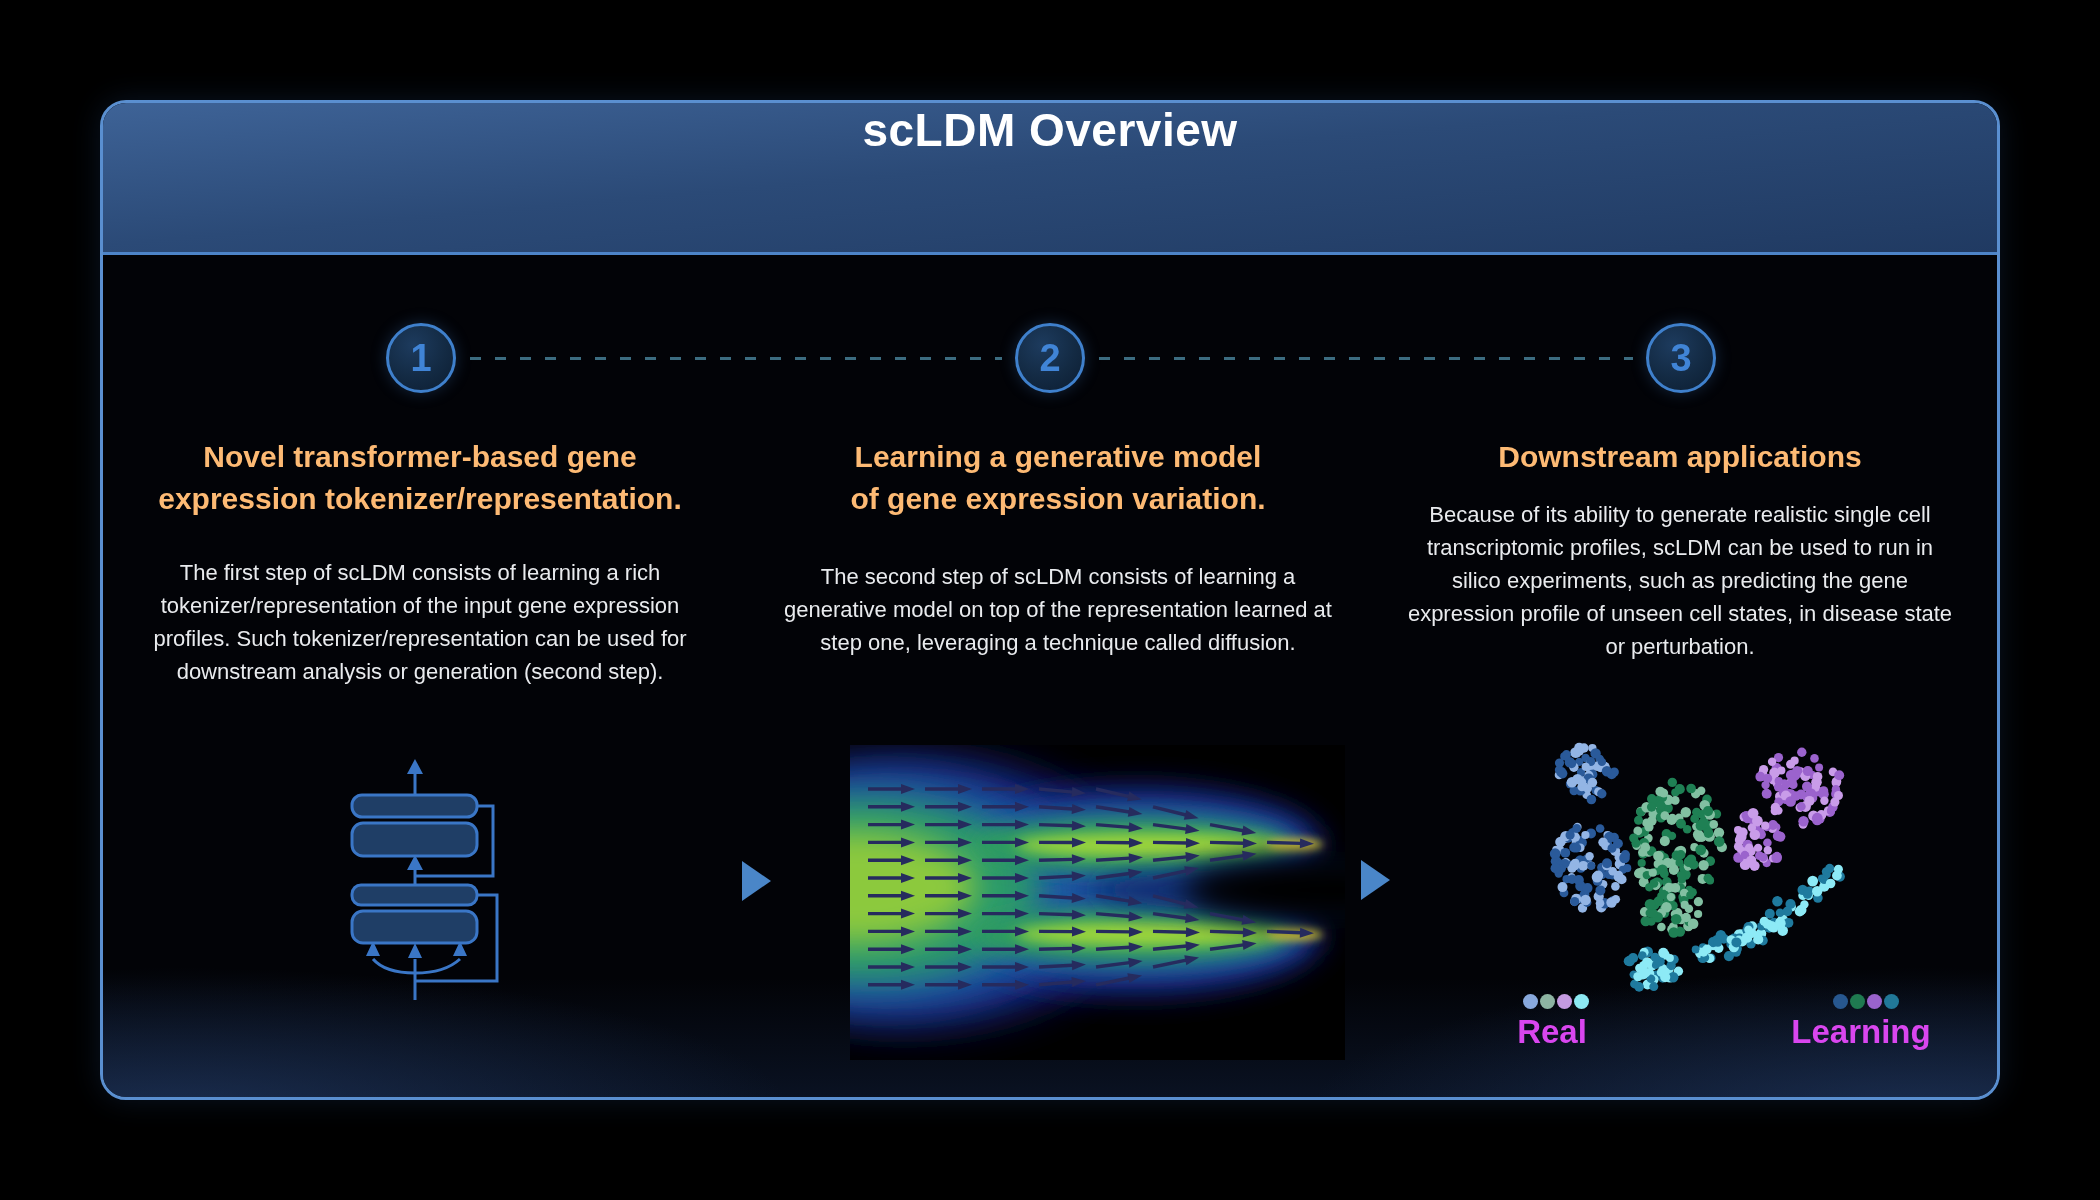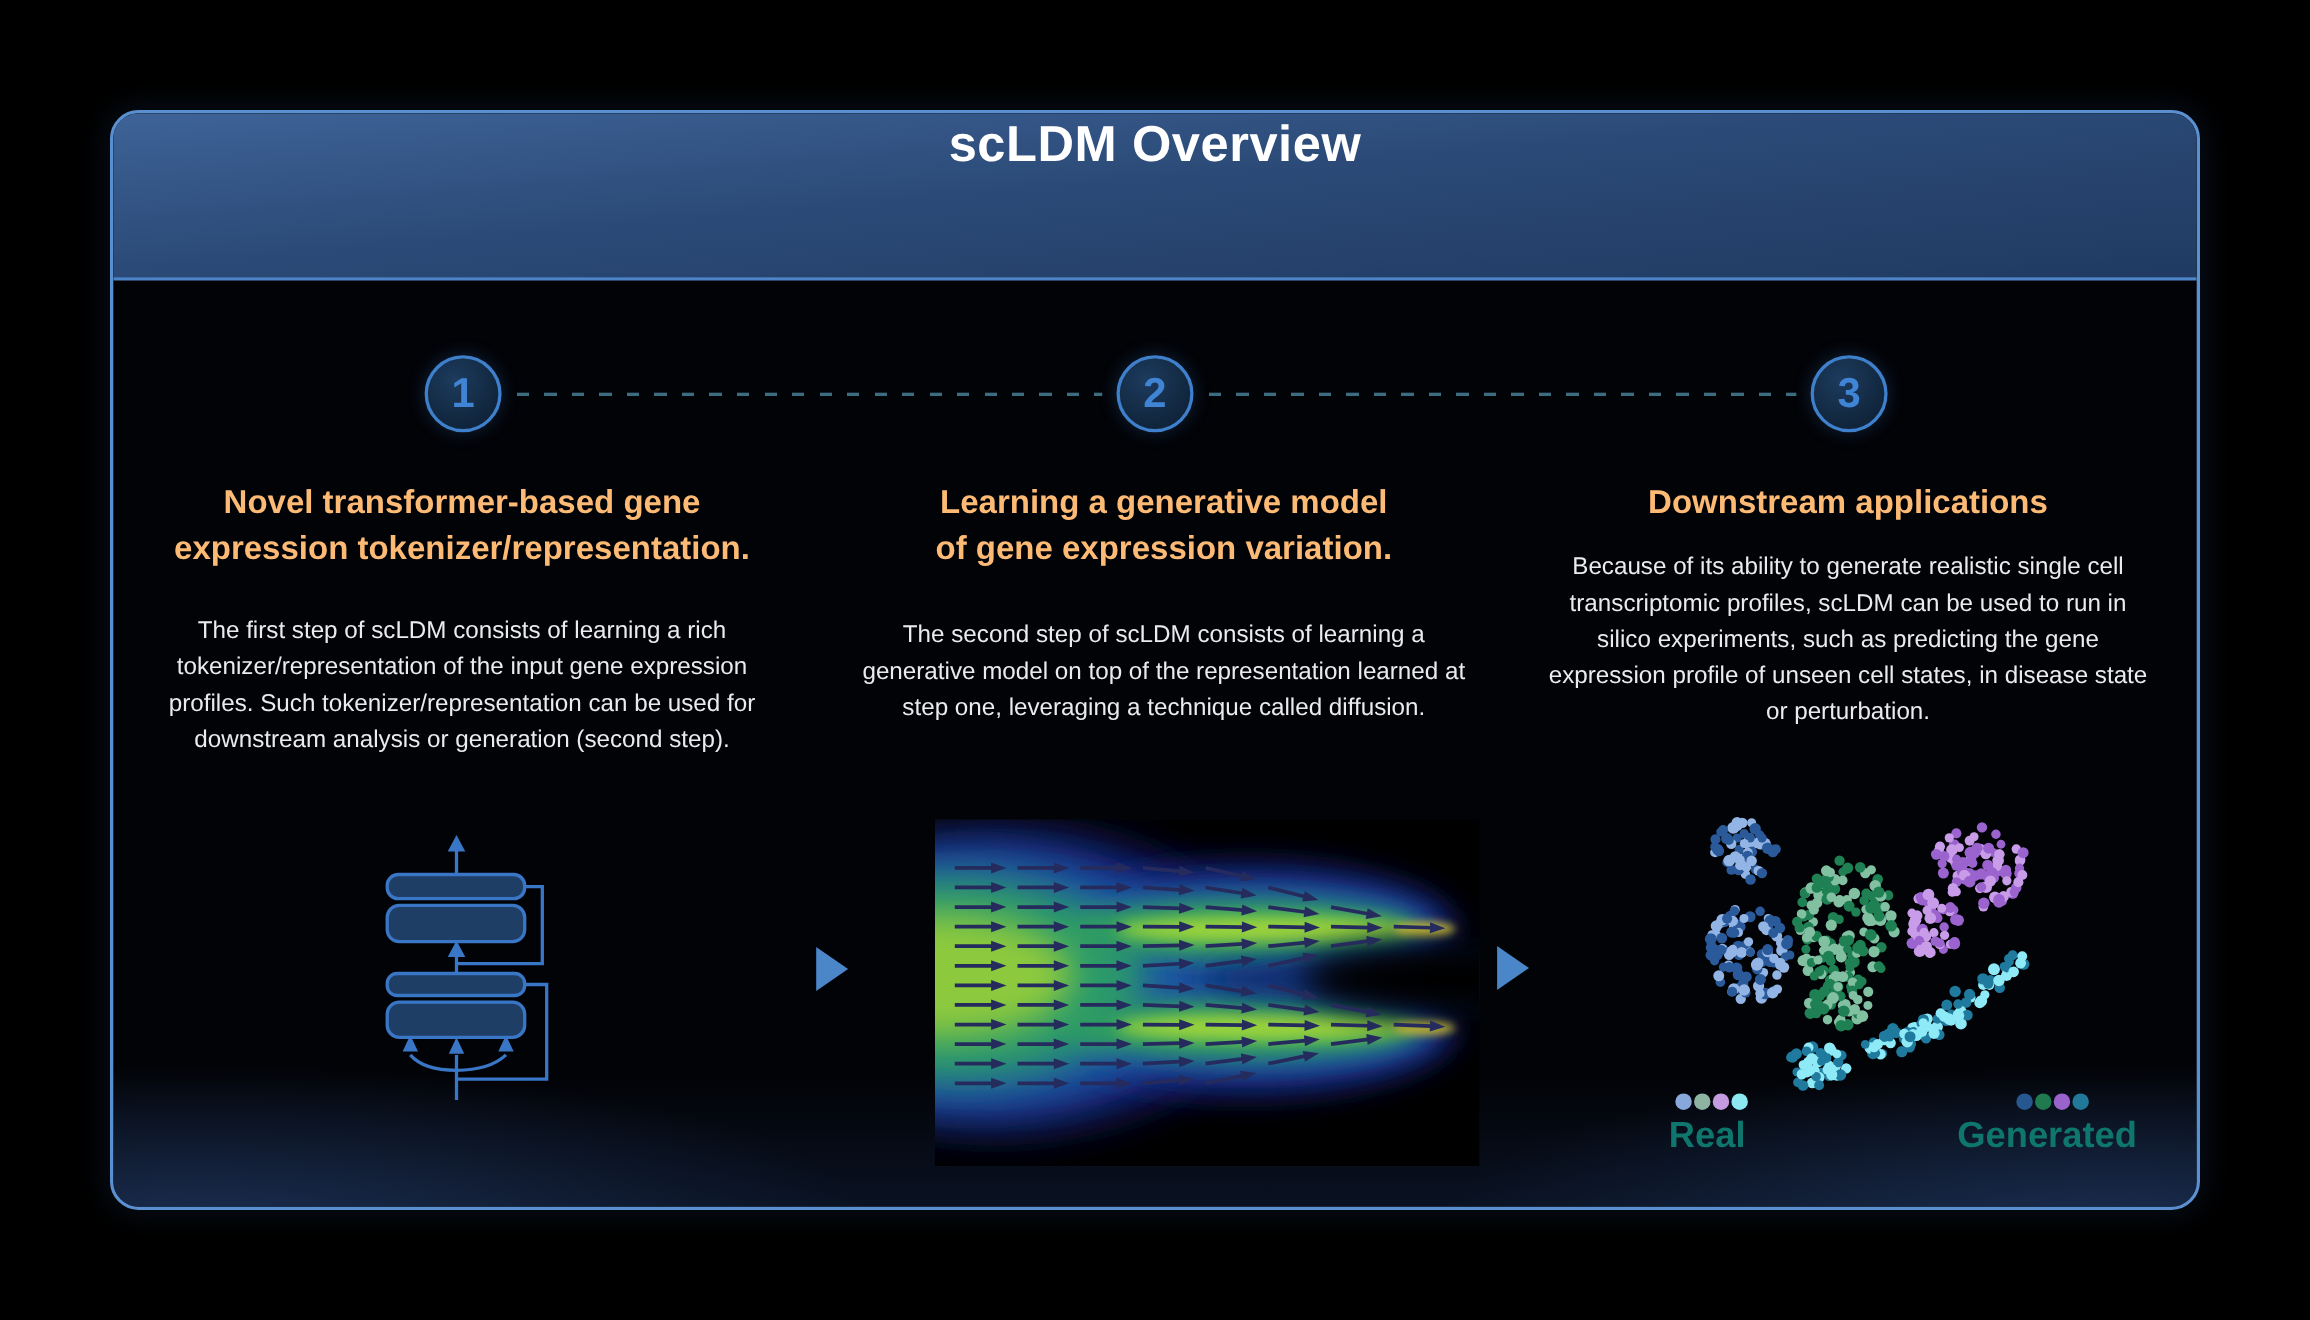--- a/index.html
+++ b/index.html
@@ -31,21 +31,21 @@
          background:repeating-linear-gradient(90deg,#3c6c80 0 11px,transparent 11px 25px);}
   .step-heading{position:absolute;margin:0;width:600px;text-align:center;
          color:#fdba74;font-size:30px;font-weight:700;line-height:42px;white-space:pre-line;}
   .step-body{position:absolute;margin:0;width:560px;text-align:center;
          color:#e9ebee;font-size:22px;font-weight:400;line-height:33px;}
   .tri{position:absolute;width:0;height:0;border-top:20px solid transparent;
        border-bottom:20px solid transparent;border-left:29px solid #4a86c8;}
   .legend-dots{position:absolute;top:994px;display:flex;gap:2px;}
   .legend-dots span{width:15px;height:15px;border-radius:50%;display:inline-block;}
   .legend-label{position:absolute;top:1013px;margin:0;text-align:center;
-       color:#0f766e;font-size:33px;font-weight:700;}
+       color:#d946ef;font-size:33px;font-weight:700;}
   svg{position:absolute;display:block;}
 </style>
 </head>
 <body>
 
 <div class="stage">
 
   <div class="card">
     <div class="card-header">
       <h1>scLDM Overview</h1>
@@ -898,16 +898,16 @@
         <span style="background: rgb(196, 154, 224);"></span>
         <span style="background: rgb(140, 233, 242);"></span>
       </div>
     <p class="legend-label" style="left:1492px;width:120px">Real</p>
     <div class="legend-dots" id="generated-dots" style="left:1833px">
         <span style="background: rgb(39, 87, 143);"></span>
         <span style="background: rgb(31, 122, 80);"></span>
         <span style="background: rgb(154, 99, 204);"></span>
         <span style="background: rgb(33, 120, 152);"></span>
       </div>
-    <p class="legend-label" style="left:1761px;width:200px">Generated</p>
+    <p class="legend-label" style="left:1761px;width:200px">Learning</p>
 
   </div>
 </div>
 
 </body></html>

